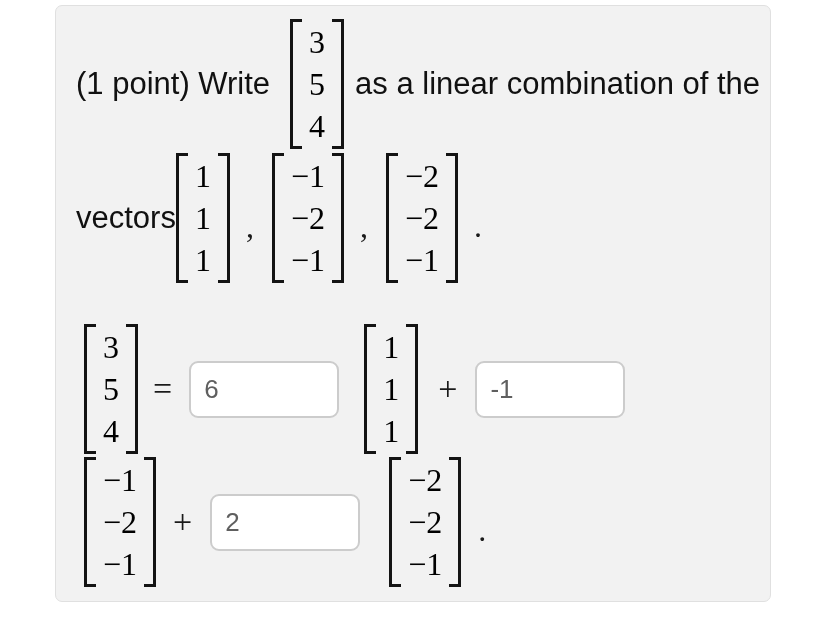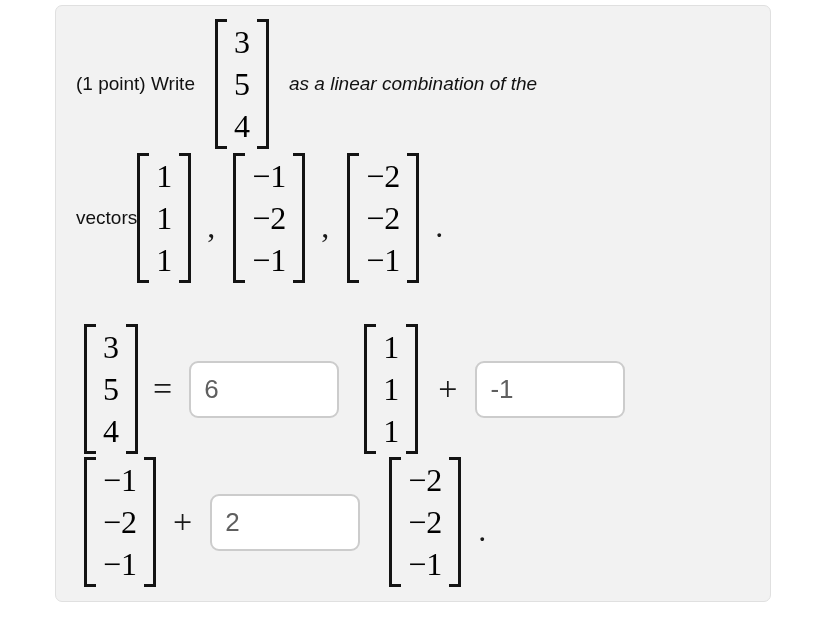--- a/index.html
+++ b/index.html
@@ -21,21 +21,21 @@
     border: 1px solid #e0e0e0;
     border-radius: 7px;
     box-sizing: border-box;
   }
   .row {
     display: flex;
     align-items: center;
   }
   .sans {
     font-family: "Liberation Sans", sans-serif;
-    font-size: 19px;
+    font-size: 31px;
     color: #111111;
     white-space: nowrap;
   }
   
   .vec {
     display: inline-flex;
     align-items: stretch;
     height: 130px;
     box-sizing: border-box;
     flex: none;
@@ -96,21 +96,21 @@
     font-family: "Liberation Sans", sans-serif;
     font-size: 26px;
     color: #5f5f5f;
     padding: 0 8px 0 13px;
     outline: none;
     flex: none;
   }
   
   .row1 { margin-top: 13px; padding-left: 20px; }
   .row1 .vec { margin-left: 20px; }
-  .row1 .after-vec { margin-left: 20px; font-style: italic; }
+  .row1 .after-vec { margin-left: 11px; }
 
   .row2 { margin-top: 4px; padding-left: 20px; }
   .row2 .vec:first-of-type { margin-left: 30px; }
   .row2 .comma { margin-left: 16px; }
   .row2 .vec.v2 { margin-left: 18px; }
   .row2 .vec.v3 { margin-left: 18px; }
   .row2 .period { margin-left: 16px; }
 
   .row3 { margin-top: 41px; padding-left: 28px; }
   .row3 .equals { margin-left: 15px; }

